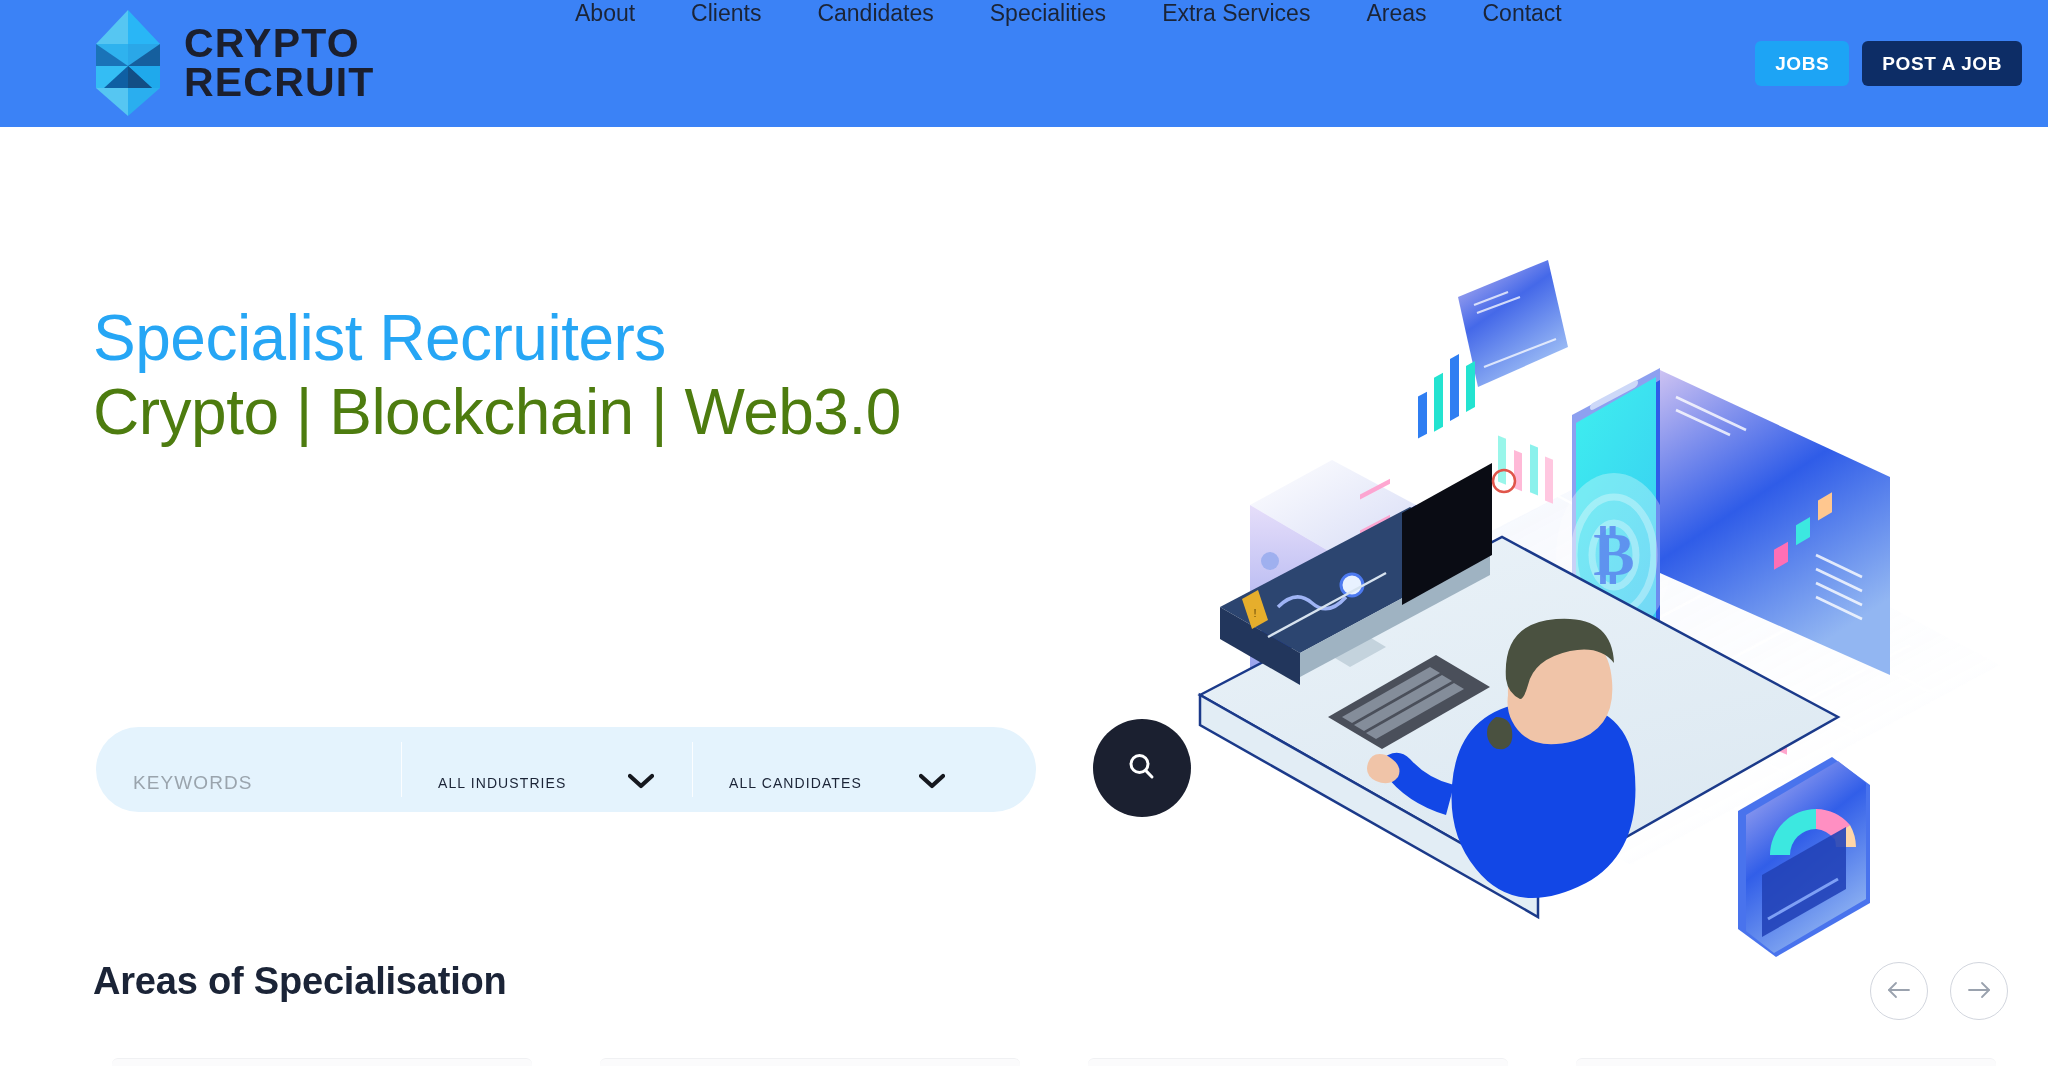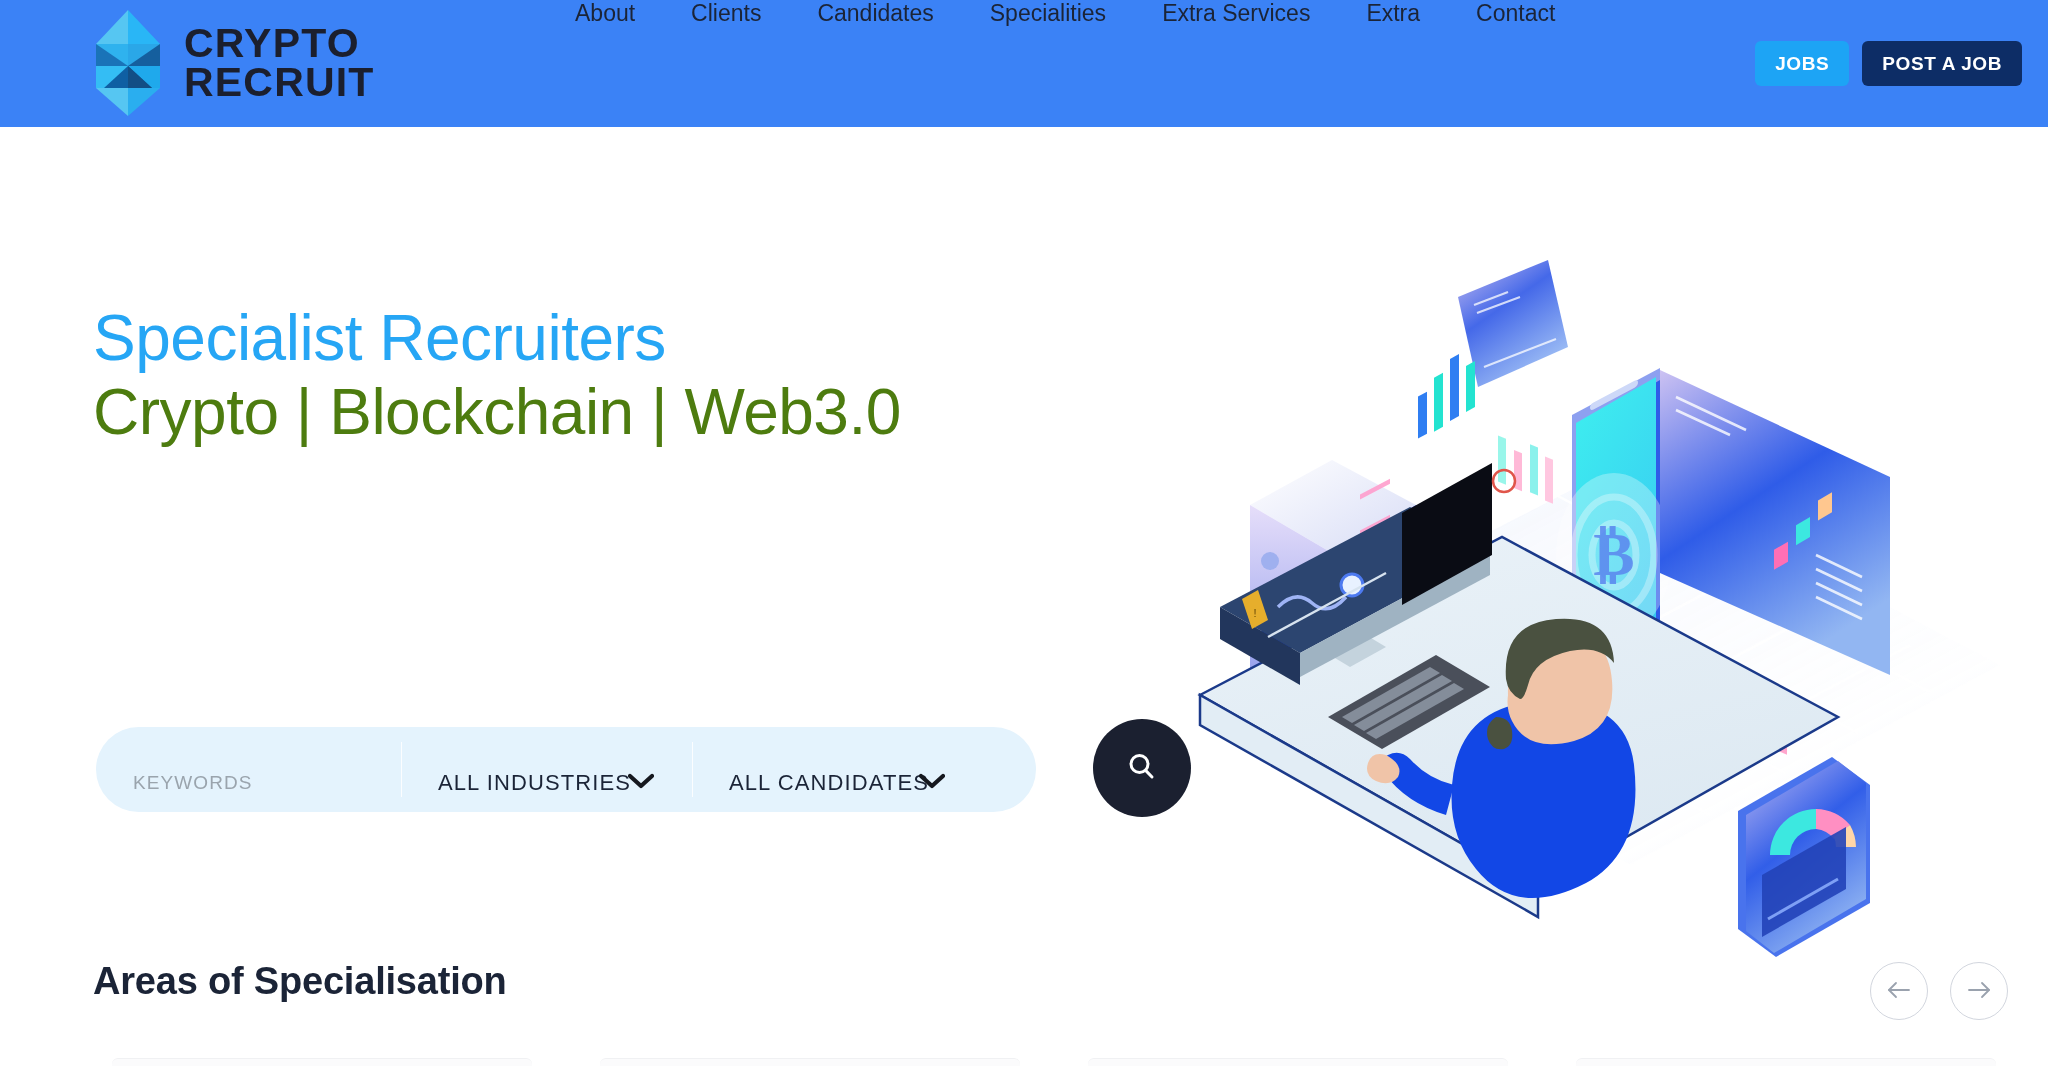--- a/index.html
+++ b/index.html
@@ -74,21 +74,21 @@
     font-family:"Liberation Sans", sans-serif;
     font-size:19px; letter-spacing:1.1px; color:#1b2437; width:240px;
   }
   .sb-keywords input::placeholder{ color:#9aa4ad; letter-spacing:1.1px; }
   .sb-divider{ width:1px; height:55px; background:#fbfdff; flex:none; }
   .sb-select{
     width:290px; padding-left:36px; justify-content:flex-start;
     cursor:pointer; position:relative;
   }
   .sb-select .val{
-    font-size:22px; letter-spacing:1.1px; color:#1b2437; font-weight:500;
+    font-size:14px; letter-spacing:1.1px; color:#1b2437; font-weight:500;
   }
   .chev{ position:absolute; right:38px; top:50%; transform:translateY(-50%); }
 
   .search-btn{
     position:absolute; left:1093px; top:592px;
     width:98px; height:98px; border-radius:50%;
     background:#1b2030; border:none; cursor:pointer;
     display:flex; align-items:center; justify-content:center;
   }
 
@@ -146,21 +146,21 @@
       <div>RECRUIT</div>
     </span>
   </div>
 
   <nav class="nav">
     <a href="#">About</a>
     <a href="#">Clients</a>
     <a href="#">Candidates</a>
     <a href="#">Specialities</a>
     <a href="#">Extra Services</a>
-    <a href="#">Extra</a>
+    <a href="#">Areas</a>
     <a href="#">Contact</a>
   </nav>
 
   <div class="nav-buttons">
     <button class="btn btn-primary">JOBS</button>
     <button class="btn btn-dark">POST A JOB</button>
   </div>
 </header>
 
 <section class="hero">

